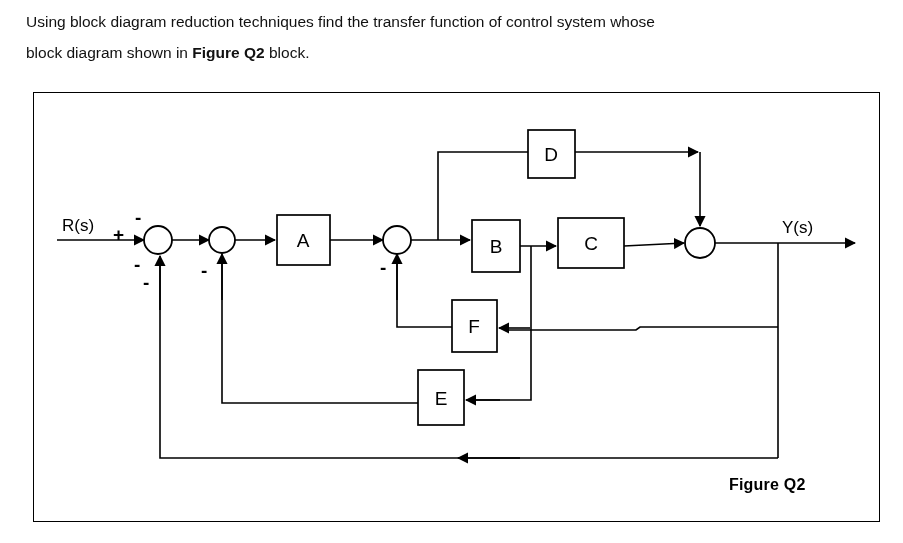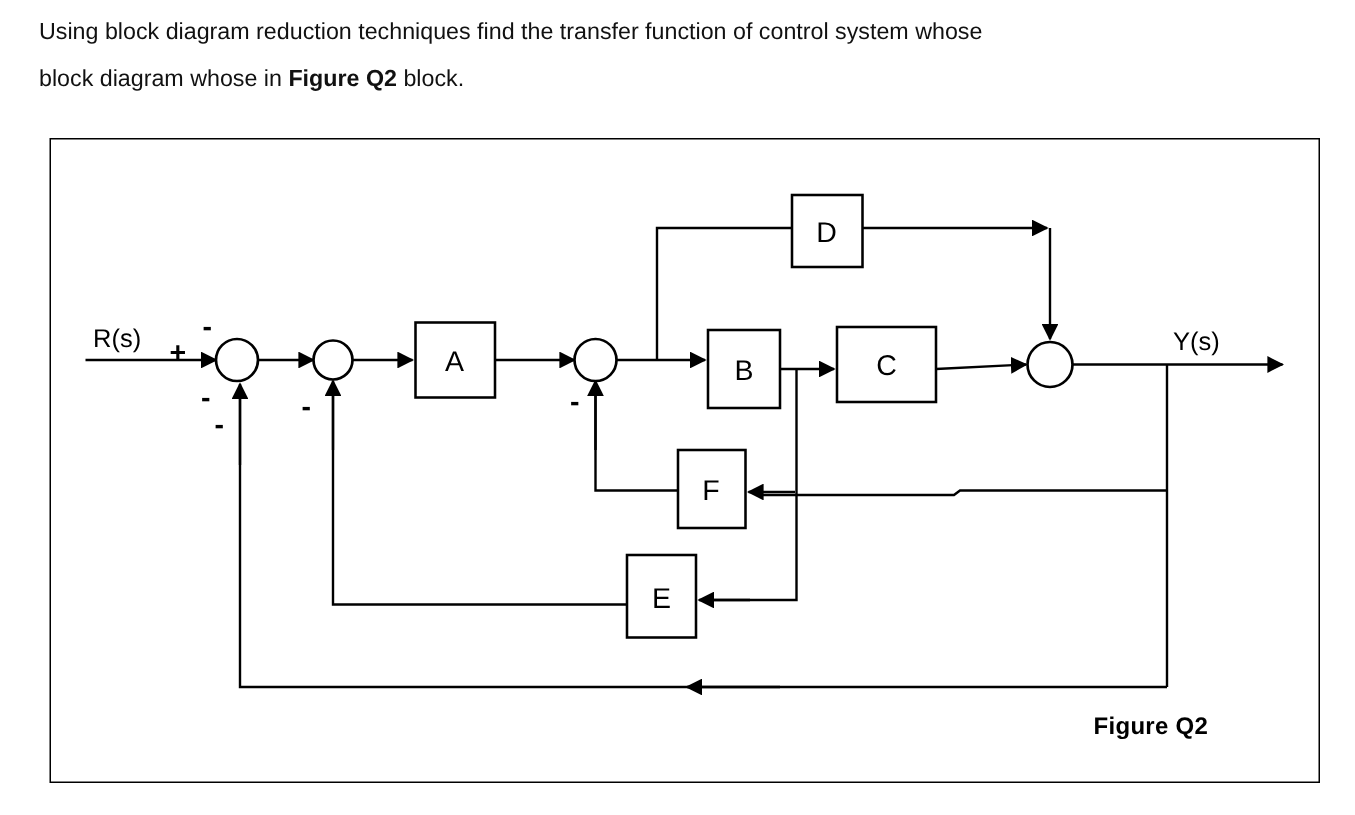--- a/index.html
+++ b/index.html
@@ -79,21 +79,21 @@
   }
 </style>
 </head>
 <body>
 
 <div id="page">
 
   <div class="prompt">
     <span>Using block diagram reduction techniques find the transfer function of control system whose</span>
     <br>
-    <span>block diagram whose in </span><span class="bold">Figure Q2</span><span> block.</span>
+    <span>block diagram shown in </span><span class="bold">Figure Q2</span><span> block.</span>
   </div>
 
   <div class="figure-frame"></div>
 
   <svg id="diagram-svg" viewBox="0 0 903 543" xmlns="http://www.w3.org/2000/svg">
     <defs>
       <marker id="arrow" viewBox="0 0 10 10" refX="9" refY="5" markerWidth="7" markerHeight="7" orient="auto-start-reverse">
         <path d="M 0 0 L 10 5 L 0 10 z" fill="#000000"></path>
       </marker>
     </defs>

